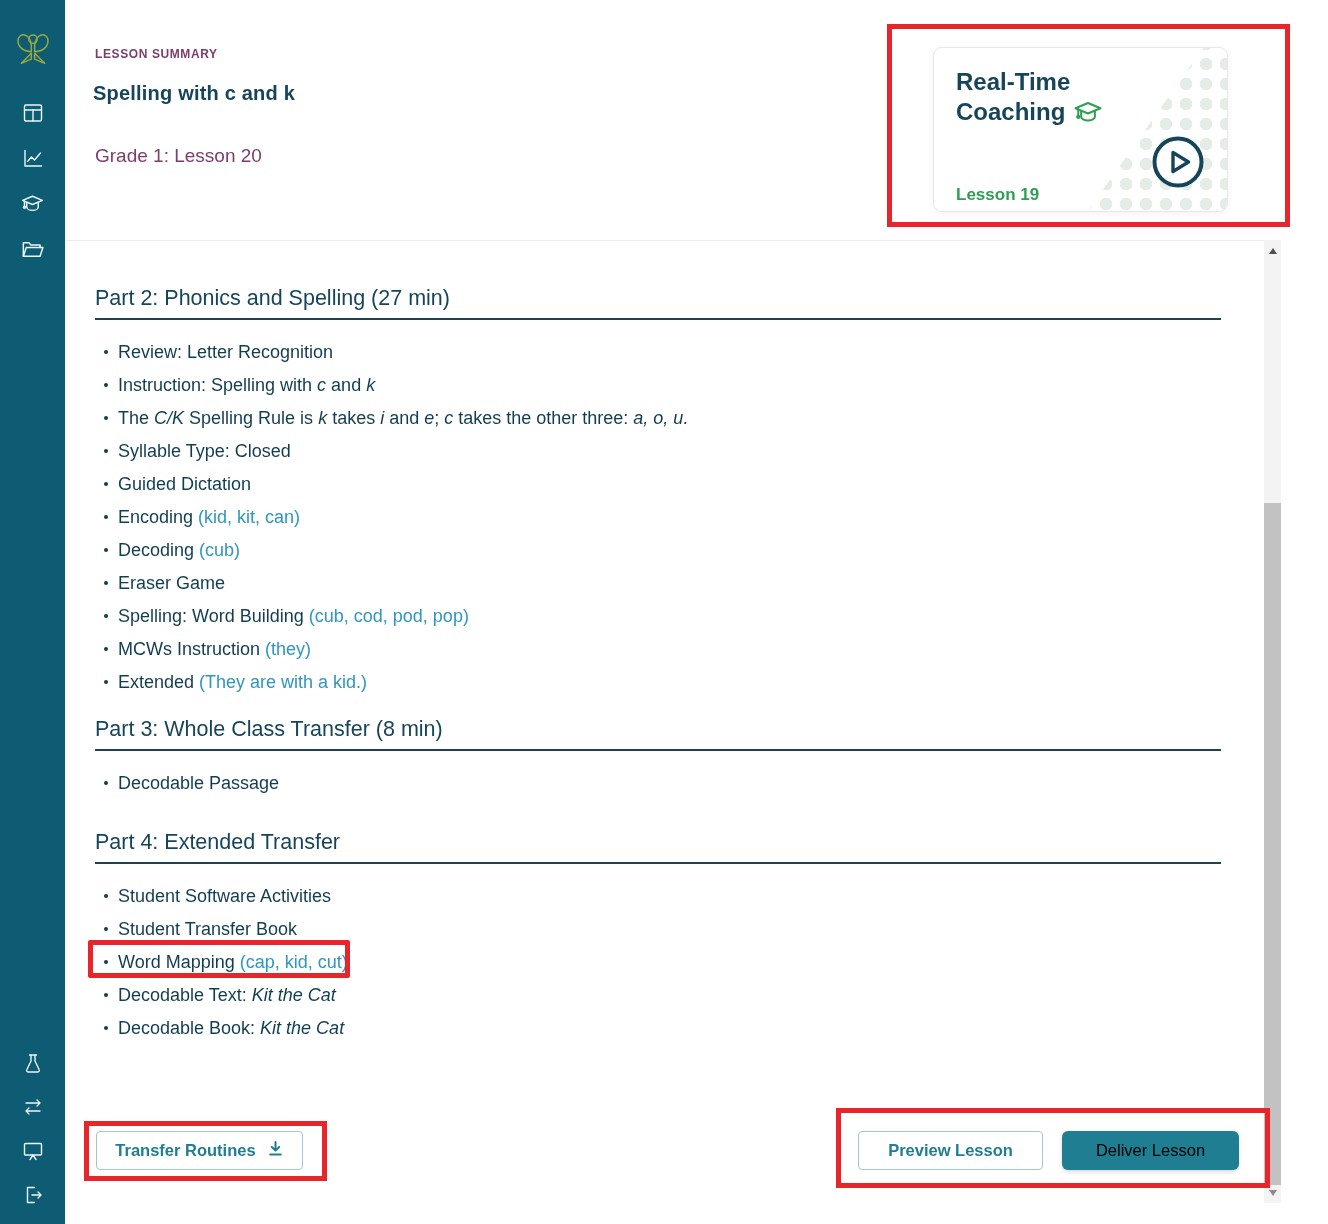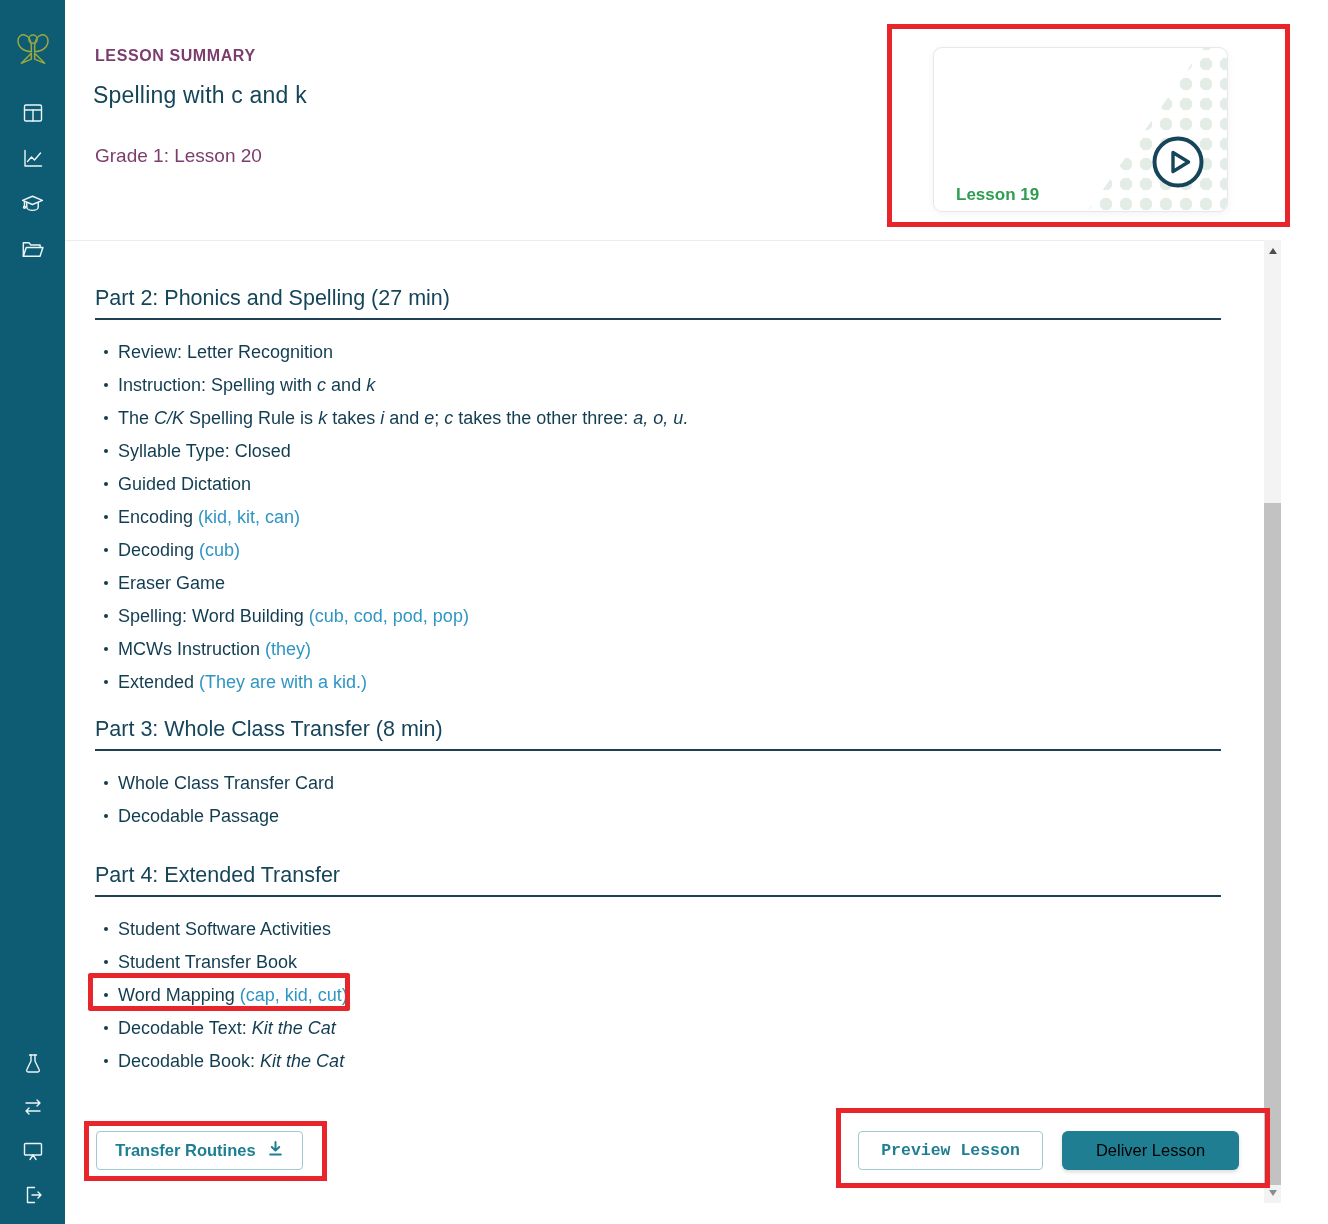--- a/index.html
+++ b/index.html
@@ -14,22 +14,22 @@
   }
   
   .sidebar{position:absolute; left:0; top:0; width:65px; height:1224px; background:var(--sidebar);
     display:flex; flex-direction:column; align-items:center;}
   .logo{margin-top:30px;}
   .nav-top{margin-top:26px; display:flex; flex-direction:column; gap:19px;}
   .nav-bottom{position:absolute; bottom:16px; left:0; width:65px; display:flex; flex-direction:column; gap:18px; align-items:center;}
   .nav-icon{width:26px; height:26px; display:flex; align-items:center; justify-content:center; cursor:pointer;}
   .nav-icon svg{stroke:#eef5f7; fill:none; stroke-width:1.4; stroke-linecap:round; stroke-linejoin:round;}
   
-  .eyebrow{position:absolute; left:95px; top:47px; font-size:16px; font-weight:600; letter-spacing:.6px; color:var(--purple);}
-  .page-title{position:absolute; left:93px; top:82px; font-size:23px; font-weight:normal; color:var(--heading); letter-spacing:.2px;}
+  .eyebrow{position:absolute; left:95px; top:47px; font-size:12px; font-weight:600; letter-spacing:.6px; color:var(--purple);}
+  .page-title{position:absolute; left:93px; top:82px; font-size:20px; font-weight:bold; color:var(--heading); letter-spacing:.2px;}
   .subtitle{position:absolute; left:95px; top:145px; font-size:19px; font-weight:500; color:var(--purple);}
   .header-divider{position:absolute; left:65px; top:240px; width:1199px; height:1px; background:#ececec;}
   
   .hl-box{position:absolute; border:5px solid var(--red); z-index:30; pointer-events:none;}
   .hl-coaching{left:887px; top:24px; width:403px; height:203px;}
   .coach-card{position:absolute; left:933px; top:47px; width:295px; height:165px; background:#fff;
     border:1px solid #e6e8ea; border-radius:9px; box-shadow:0 2px 8px rgba(0,0,0,.05); overflow:hidden; cursor:pointer;}
   .dots{position:absolute; right:0; top:0; width:240px; height:100%;
     background-image:radial-gradient(circle, #e3ede6 6px, transparent 6.6px);
     background-size:20px 20px; background-position:9px 6px;
@@ -53,21 +53,21 @@
   li.hl::after{content:''; position:absolute; left:-7px; top:-12px; width:252px; height:28px;
     border:5px solid var(--red); border-radius:2px; pointer-events:none;}
   
   .hl-transfer{left:84px; top:1121px; width:243px; height:60px;}
   .btn{position:absolute; height:39px; border-radius:4px; font-size:16.5px; font-weight:600;
     display:flex; align-items:center; justify-content:center; cursor:pointer; font-family:"Liberation Sans", sans-serif;}
   .btn-outline{background:#fff; border:1px solid #A2C8D2; color:var(--teal);}
   .btn-transfer{left:96px; top:1131px; width:207px; gap:11px;}
   .btn-transfer svg{stroke:var(--teal); fill:none; stroke-width:1.9; stroke-linecap:round; stroke-linejoin:round;}
   .hl-actions{left:836px; top:1108px; width:434px; height:80px;}
-  .btn-preview{left:858px; top:1131px; width:185px;font-family:Liberation Mono, monospace;}
+  .btn-preview{left:858px; top:1131px; width:185px;}
   .btn-deliver{left:1062px; top:1131px; width:177px; background:var(--teal); border:none; color:#000000;
     font-weight:normal; border-radius:6px; box-shadow:0 2px 4px rgba(0,0,0,.15);}
   
   .scrollbar{position:absolute; left:1264px; top:240px; width:17px; height:963px; background:#f3f3f3; z-index:20;}
   .sb-arrow{position:absolute; left:0; width:17px; height:17px; display:flex; align-items:center; justify-content:center; cursor:pointer;}
   .sb-up{top:2px;} .sb-down{bottom:2px;}
   .tri-up{width:0; height:0; border-left:4.5px solid transparent; border-right:4.5px solid transparent; border-bottom:6px solid #4e4e4e;}
   .tri-down{width:0; height:0; border-left:4.5px solid transparent; border-right:4.5px solid transparent; border-top:6px solid #8b8b8b;}
   .sb-thumb{position:absolute; left:0; top:263px; width:17px; height:682px; background:#c2c2c2; cursor:pointer;}
 </style>
@@ -141,20 +141,26 @@
   </nav>
 </aside>
 
 <div class="eyebrow">LESSON SUMMARY</div>
 <h1 class="page-title">Spelling with c and k</h1>
 <div class="subtitle">Grade 1: Lesson 20</div>
 <div class="header-divider"></div>
 
 <div class="coach-card">
   <div class="dots"></div>
+  <div class="coach-title"><span>Real-Time Coaching</span><span class="coach-cap"><svg width="30" height="26" viewBox="0 0 24 20">
+          <path d="M12 2 L22 6.2 L12 10.4 L2 6.2 Z"></path>
+          <path d="M6.5 8.4 V13 C6.5 14.6 9 15.9 12 15.9 C15 15.9 17.5 14.6 17.5 13 V8.4"></path>
+          <path d="M4.2 7.2 V12"></path>
+          <circle cx="4.2" cy="13.1" r="0.9"></circle>
+        </svg></span></div>
   <div class="coach-lesson">Lesson 19</div>
 </div>
 <div class="play-btn">
   <svg width="56" height="56" viewBox="0 0 56 56">
       <circle cx="28" cy="28" r="23.5" fill="#ffffff" stroke="#16455A" stroke-width="4"></circle>
       <path d="M23 18.5 L38.5 28 L23 37.5 Z" fill="none" stroke="#16455A" stroke-width="3.4" stroke-linejoin="round"></path>
     </svg>
 </div>
 <div class="hl-box hl-coaching"></div>
 
@@ -172,21 +178,20 @@
         <li><span>Eraser Game</span></li>
         <li><span>Spelling: Word Building </span><span class="lk">(cub, cod, pod, pop)</span></li>
         <li><span>MCWs Instruction </span><span class="lk">(they)</span></li>
         <li><span>Extended </span><span class="lk">(They are with a kid.)</span></li>
       </ul>
   </section>
 
   <section class="section">
     <h2>Part 3: Whole Class Transfer (8 min)</h2>
     <ul>
-        <li><span>Whole Class Transfer Card</span></li>
         <li><span>Decodable Passage</span></li>
       </ul>
   </section>
 
   <section class="section">
     <h2>Part 4: Extended Transfer</h2>
     <ul>
         <li><span>Student Software Activities</span></li>
         <li><span>Student Transfer Book</span></li>
         <li class="hl"><span>Word Mapping </span><span class="lk">(cap, kid, cut)</span></li>

